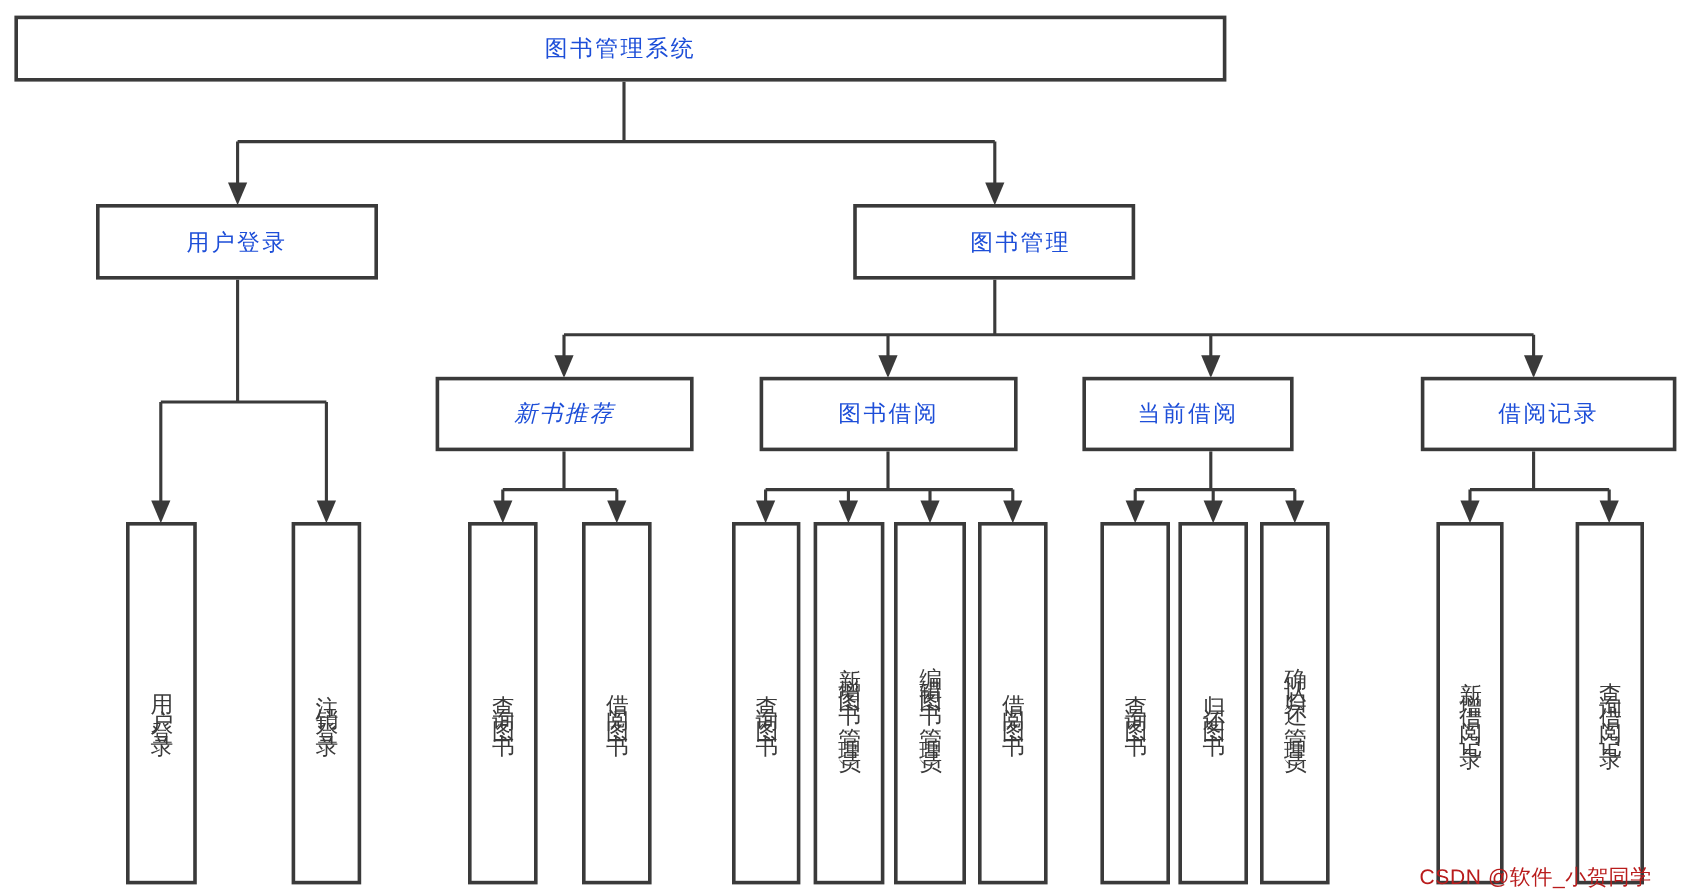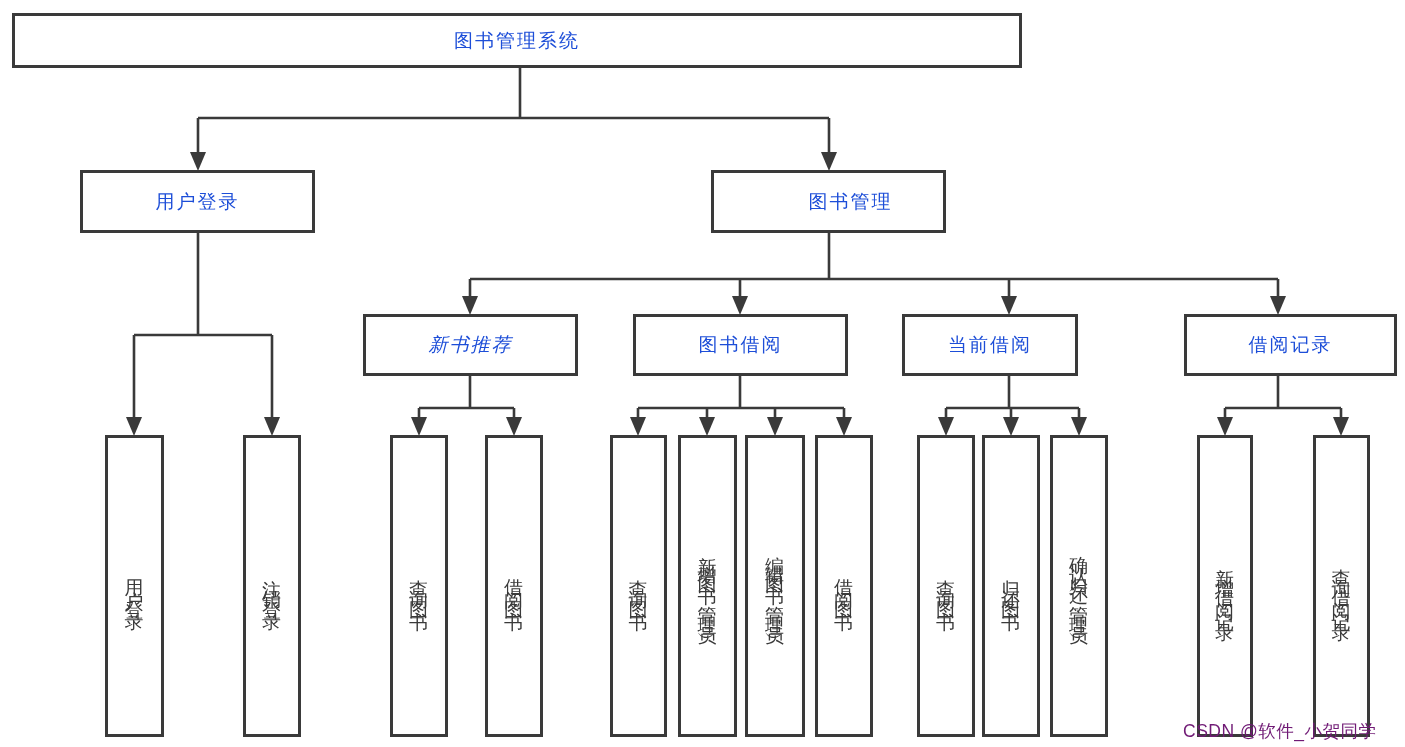--- a/index.html
+++ b/index.html
@@ -77,21 +77,21 @@
   #l-c2 { left: 982px;  width: 58px; }
   #l-c3 { left: 1050px; width: 58px; }
   #l-r1 { left: 1197px; width: 56px; }
   #l-r2 { left: 1313px; width: 57px; }
   #watermark {
     position: absolute;
     left: 1183px;
     top: 719px;
     font-size: 17.5px;
     letter-spacing: 0.5px;
-    color: #701a75;
+    color: #b91c1c;
     z-index: 5;
     white-space: nowrap;
   }
 </style>
 </head>
 <body>
 
 <div id="canvas">
 
   <svg id="wires" width="1405" height="747" viewBox="0 0 1405 747">

